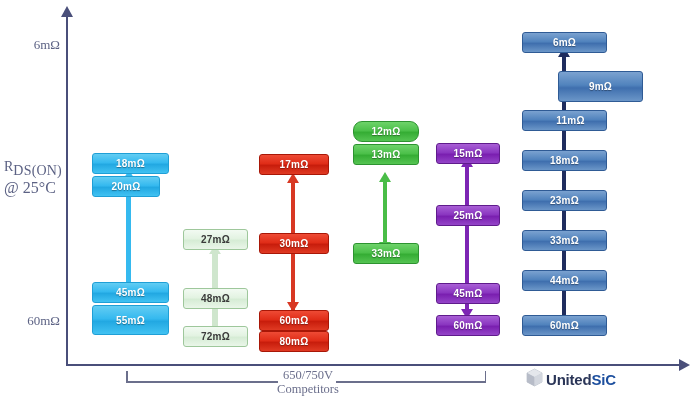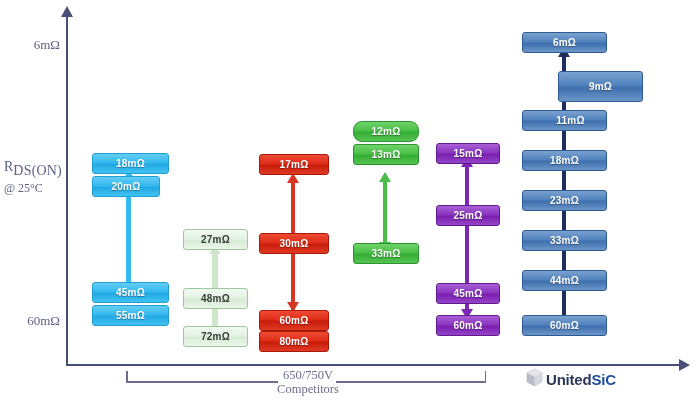--- a/index.html
+++ b/index.html
@@ -39,21 +39,21 @@
   }
   #tick-top{top:37px;}
   #tick-bottom{top:313px;}
 
   .axis-title{
     position:absolute;left:4px;top:160px;width:60px;
     color:#5c6284;font-size:14px;line-height:14px;
     font-family:"Liberation Serif", serif;
   }
   .axis-title .sub{font-size:14px;vertical-align:sub;letter-spacing:.2px;}
-  .axis-title .line2{display:block;font-size:12px;margin-top:3px;}
+  .axis-title .line2{display:block;font-size:16px;margin-top:3px;}
 
   
   .col{position:absolute;}
   .box{
     position:absolute;
     box-sizing:border-box;
     border-radius:3px;
     color:#ffffff;
     font-size:10px;
     font-weight:bold;
@@ -157,21 +157,21 @@
   </div>
 
   <div class="col c-blue">
     <div class="conn-line" style="left:126px;top:175px;width:5px;height:115px;"></div>
     <div class="arrow-up" style="left:123.5px;top:170px;"></div>
     <div class="arrow-dn" style="left:123.5px;top:287px;"></div>
 
     <div class="box" style="left:92px;top:153px;width:77px;height:21px;">18mΩ</div>
     <div class="box" style="left:92px;top:176px;width:68px;height:21px;">20mΩ</div>
     <div class="box" style="left:92px;top:282px;width:77px;height:21px;">45mΩ</div>
-    <div class="box" style="left:92px;top:305px;width:77px;height:21px;">55mΩ</div>
+    <div class="box" style="left:92px;top:305px;width:77px;height:30px;">55mΩ</div>
   </div>
 
   <div class="col c-pale">
     <div class="conn-line" style="left:212px;top:252px;width:6px;height:86px;"></div>
     <div class="arrow-up" style="left:209px;top:245px;"></div>
     <div class="arrow-dn" style="left:209px;top:330px;"></div>
 
     <div class="box" style="left:183px;top:229px;width:65px;height:21px;">27mΩ</div>
     <div class="box" style="left:183px;top:288px;width:65px;height:21px;">48mΩ</div>
     <div class="box" style="left:183px;top:326px;width:65px;height:21px;">72mΩ</div>

